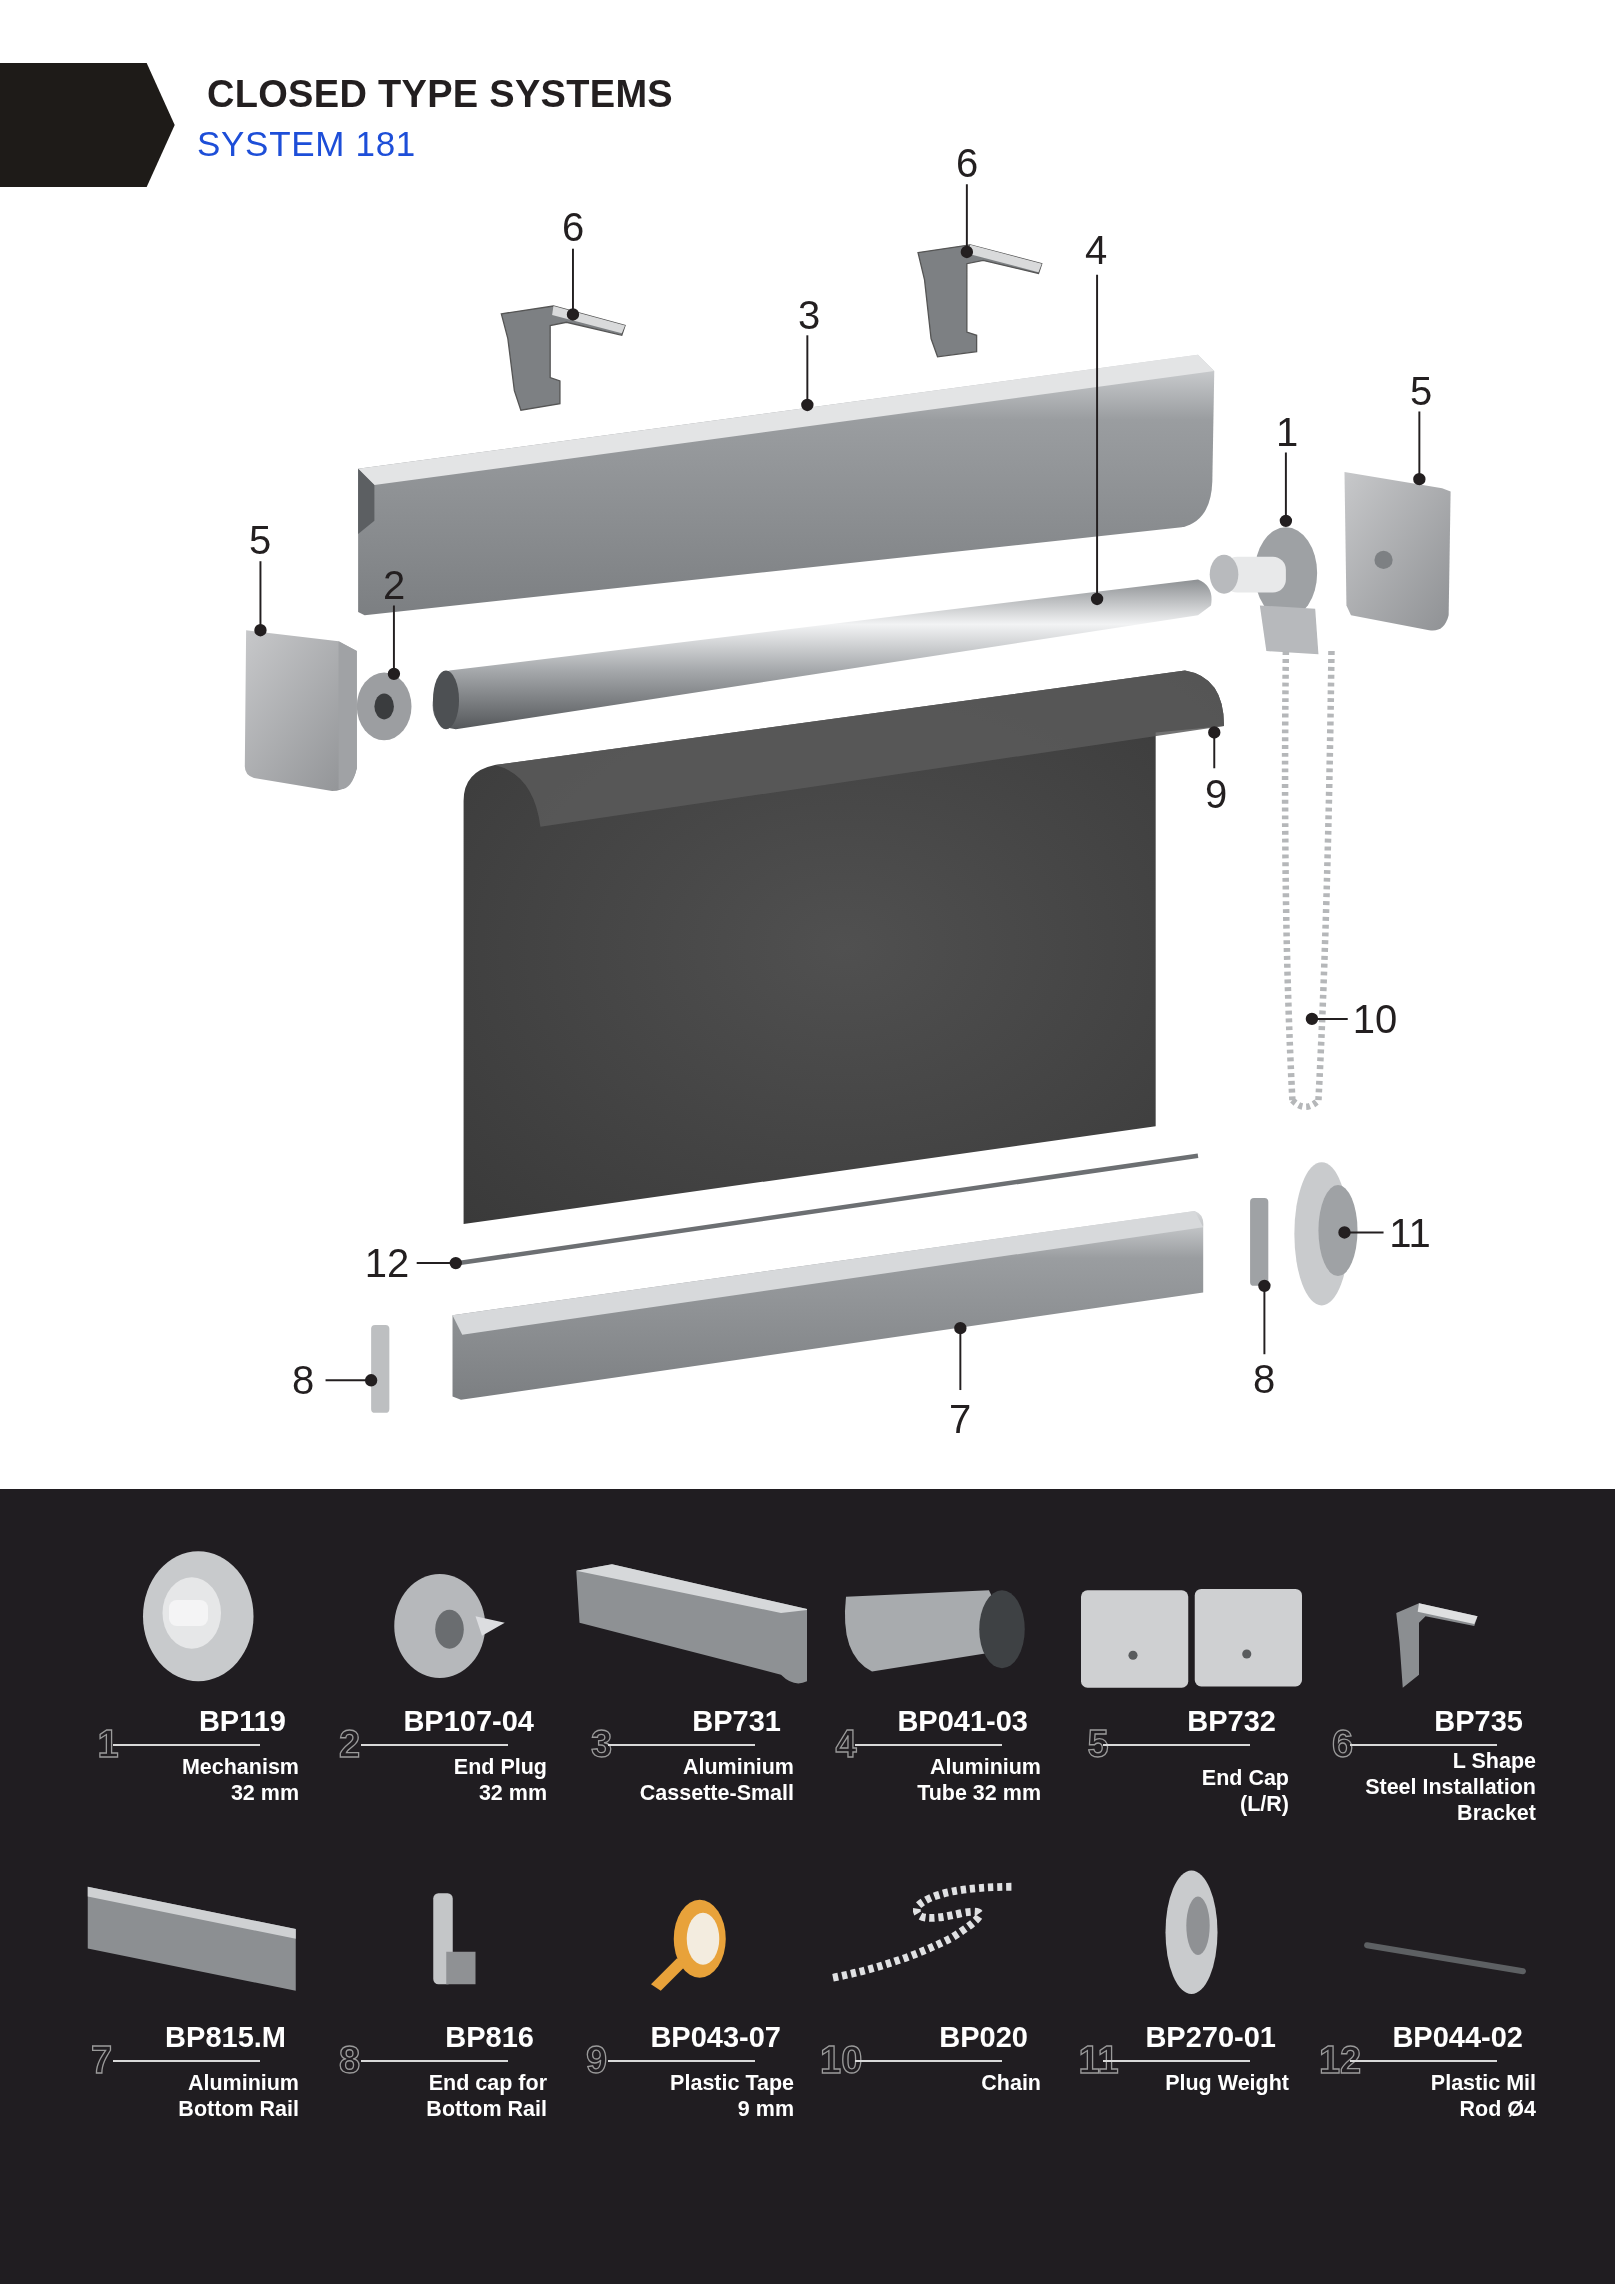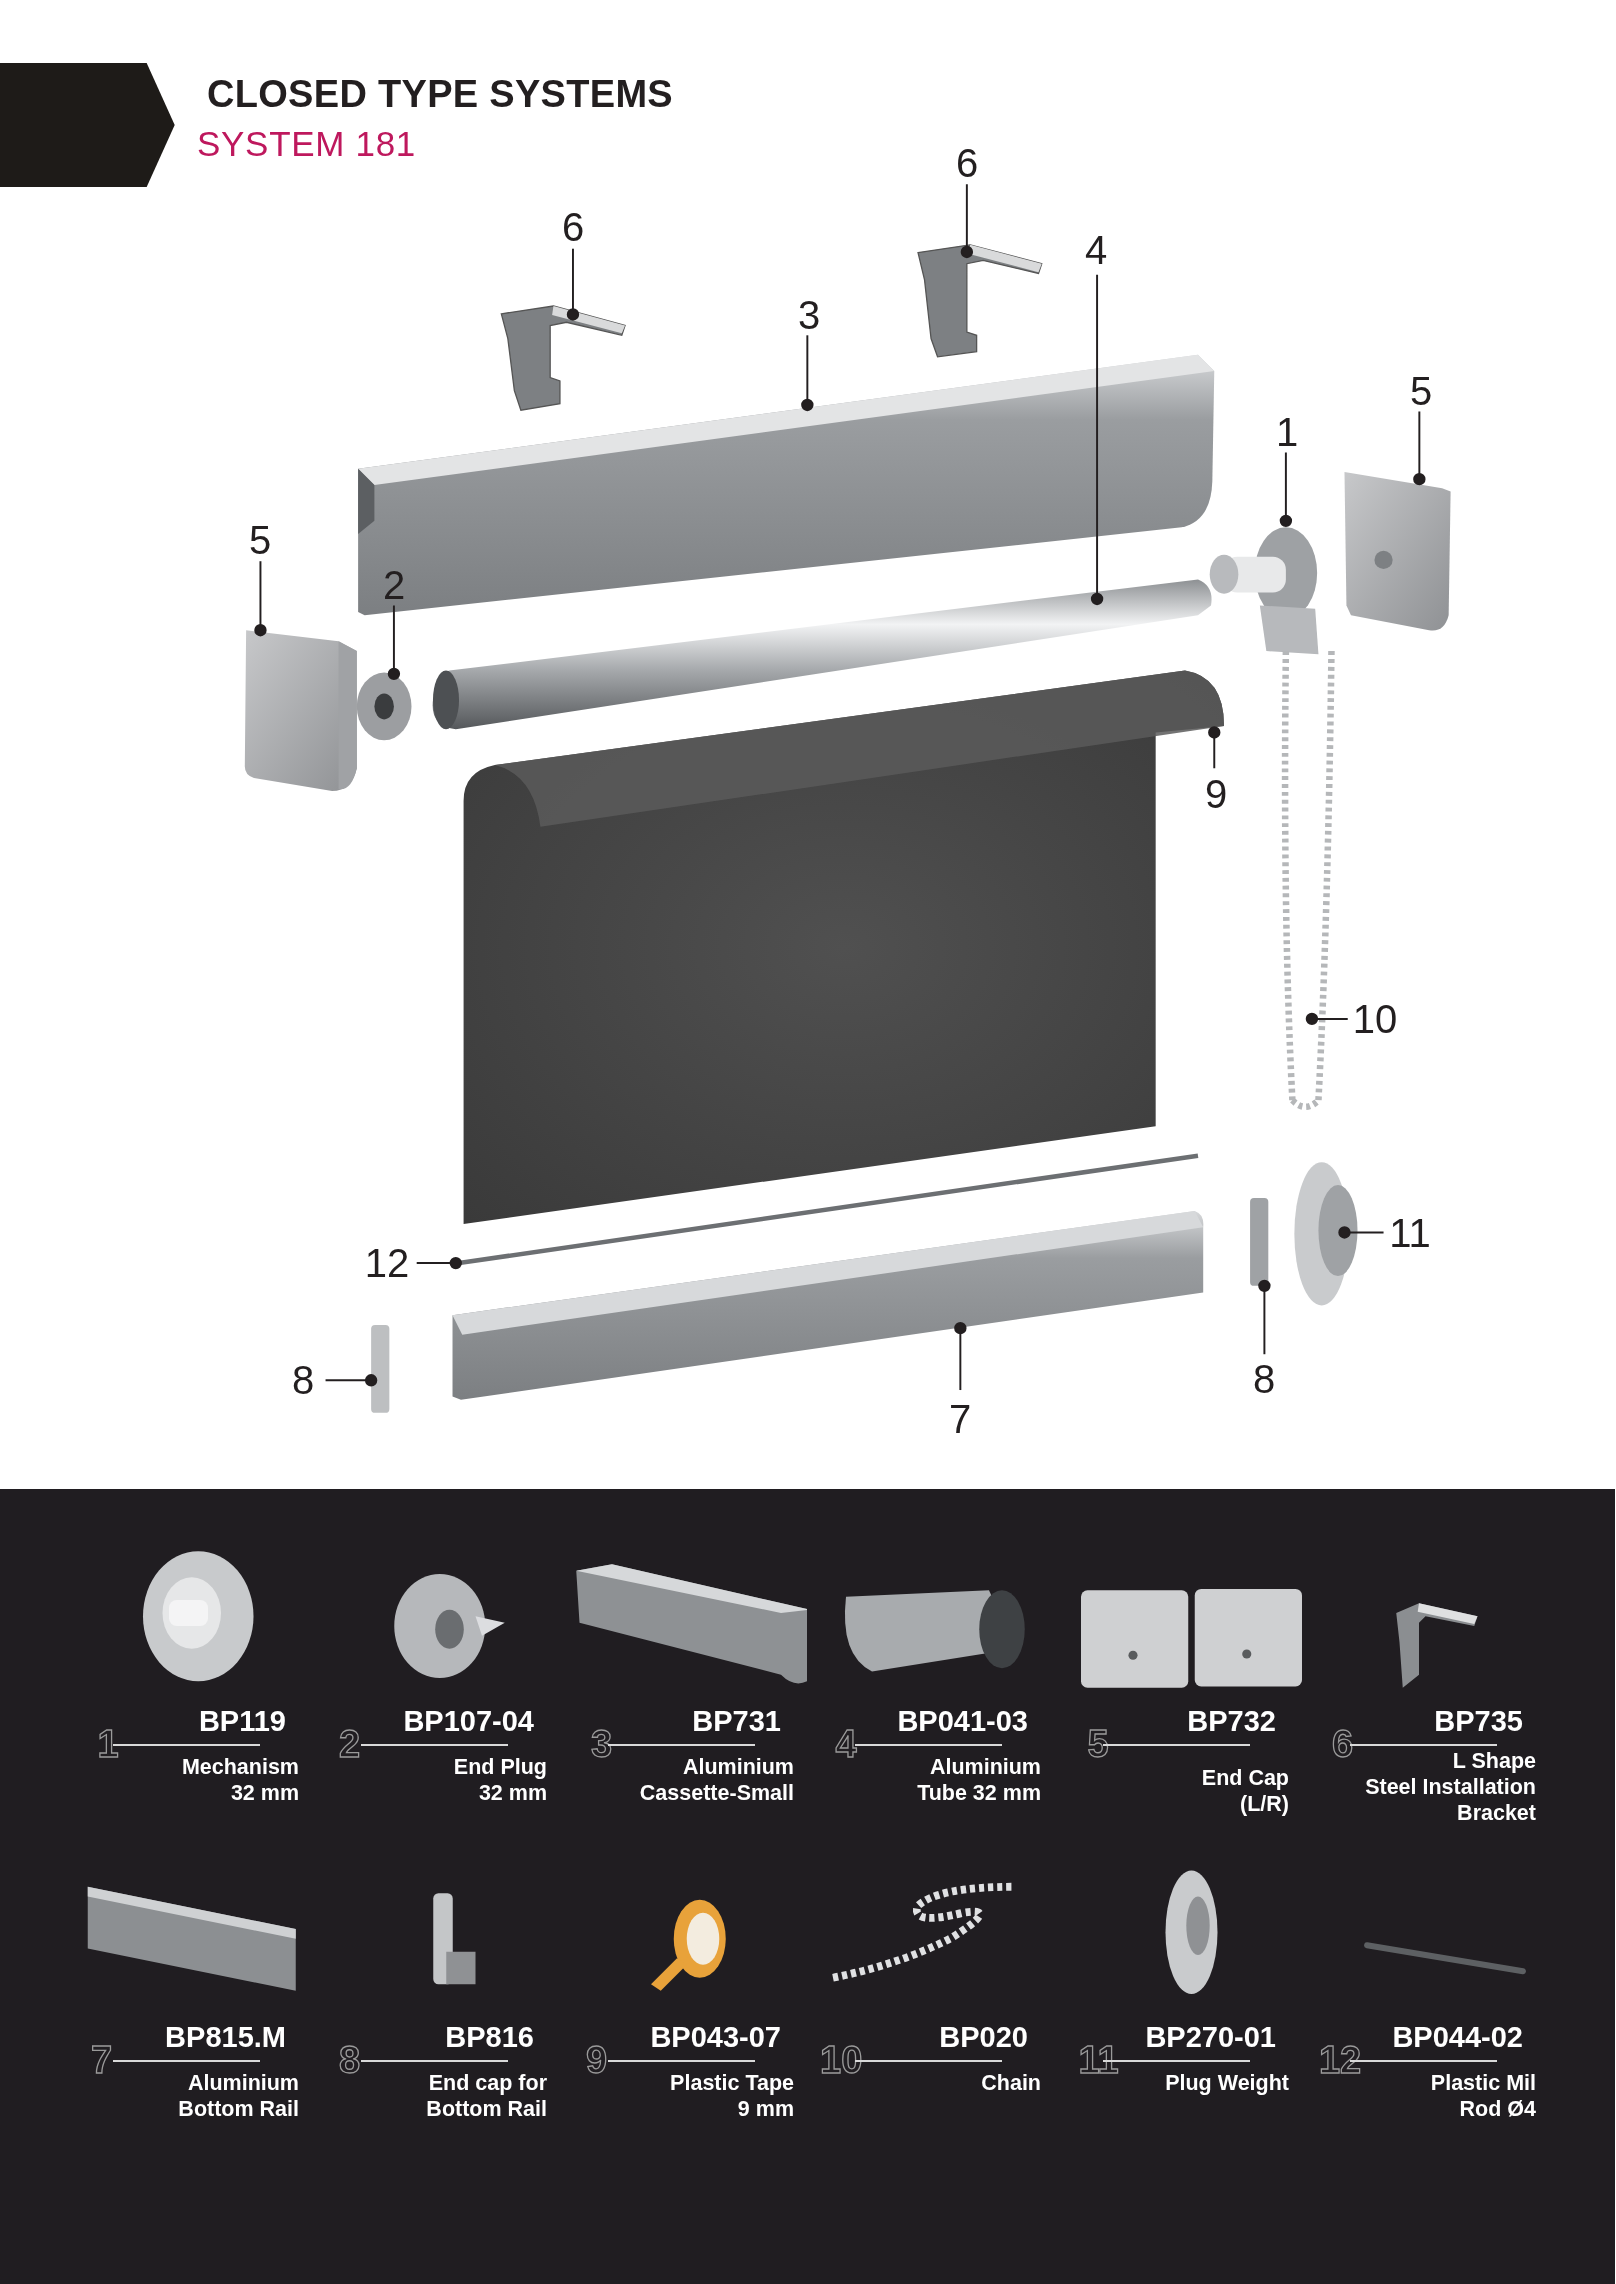--- a/index.html
+++ b/index.html
@@ -3,21 +3,21 @@
 <meta charset="utf-8">
 <style>
   html, body { margin: 0; padding: 0; background: #ffffff; }
   body { width: 1616px; height: 2284px; position: relative; overflow: hidden;
          font-family: "Liberation Sans", "DejaVu Sans", sans-serif; color: #231f20; }
   .abs { position: absolute; }
 
   
   .header-tab { left: 0; top: 63px; width: 176px; height: 124px; }
   .title { left: 195px; top: 73px; font-size: 38px; font-weight: 700; letter-spacing: 0.3px; color: #231f20; margin-left: 12px; }
-  .subtitle { left: 197px; top: 124px; font-size: 35px; font-weight: 400; color: #be185d; letter-spacing: 0.7px; }
+  .subtitle { left: 197px; top: 124px; font-size: 35px; font-weight: 400; color: #1d4ed8; letter-spacing: 0.7px; }
   .callout-num { position: absolute; font-size: 40px; font-weight: 400; color: #231f20; line-height: 1; transform: translate(-50%, -50%); }
 
   
   .catalog { left: 0; top: 1489px; width: 1615px; height: 795px; background: #201d21; }
   .part { position: absolute; width: 234px; }
   .part-img { position: absolute; left: 0; width: 234px; height: 137px; }
   .part-index { position: absolute; font-size: 38px; font-weight: 700; color: #201d21;
                 -webkit-text-stroke: 1.3px #9a9a9a; line-height: 1; }
   .part-code { position: absolute; left: 26px; width: 182px; text-align: right; font-size: 29px; font-weight: 700; color: #ffffff; line-height: 1; }
   .part-rule { position: absolute; left: 35px; width: 147px; height: 2px; background: #d9d9d9; }

